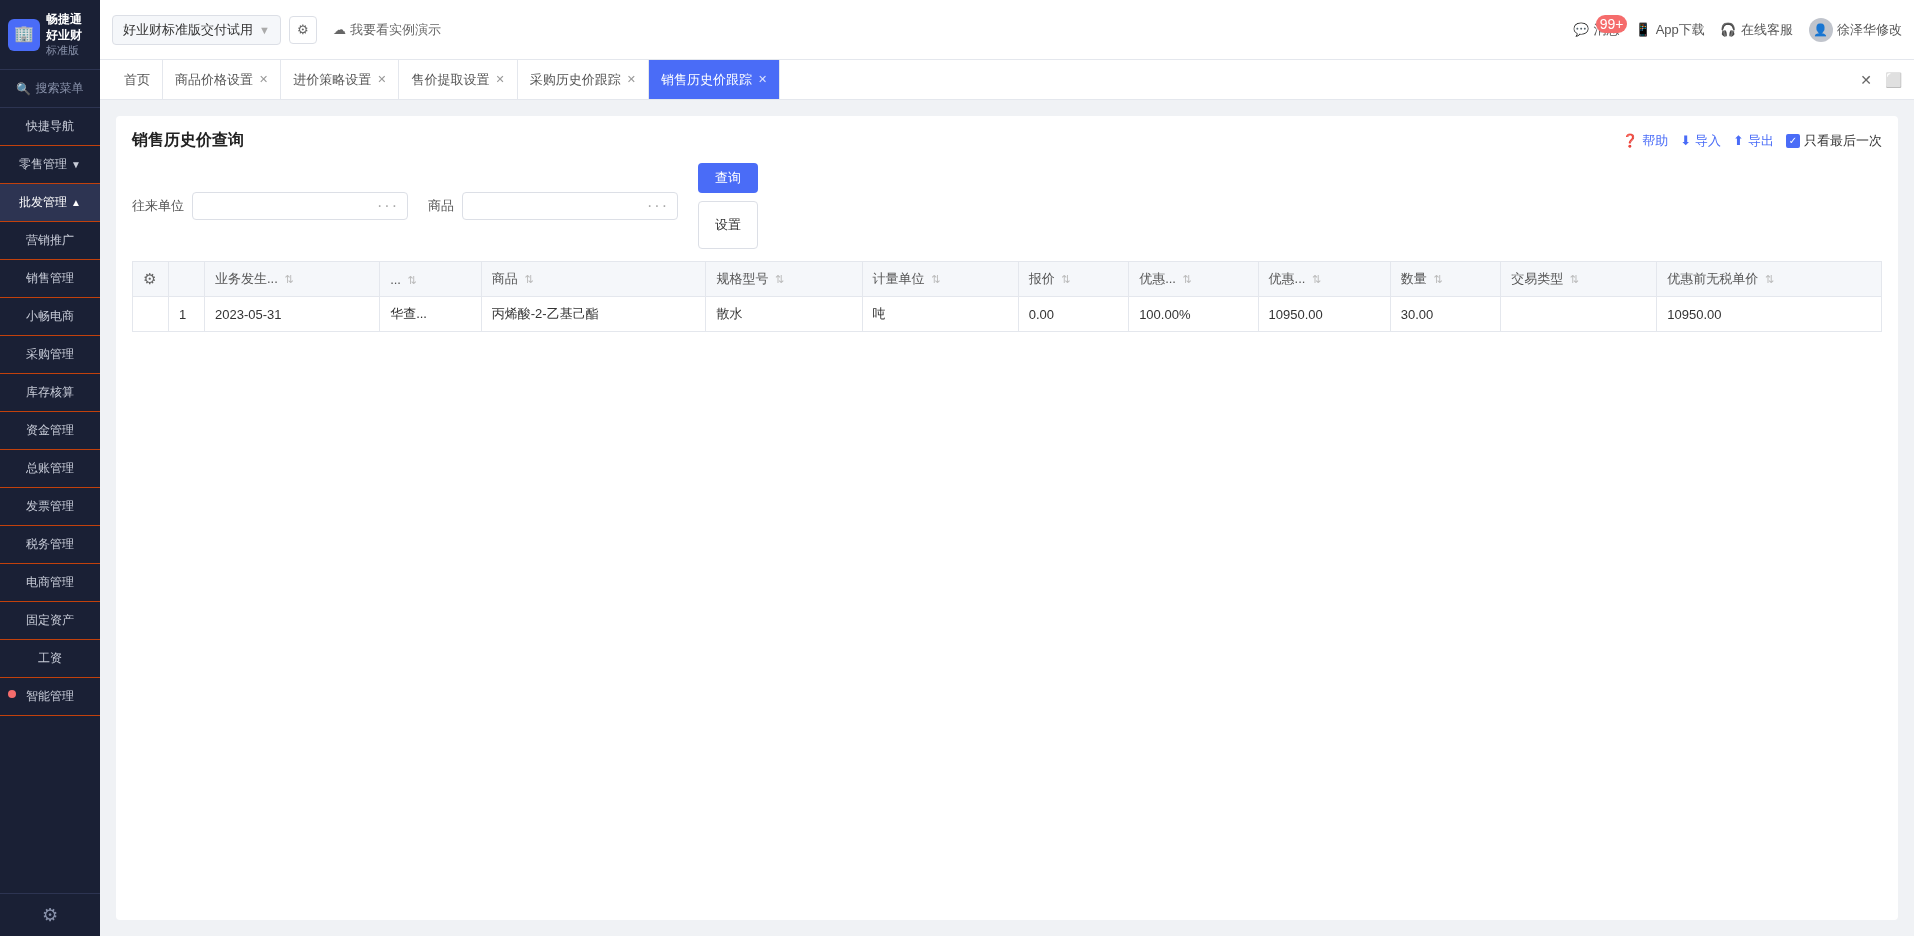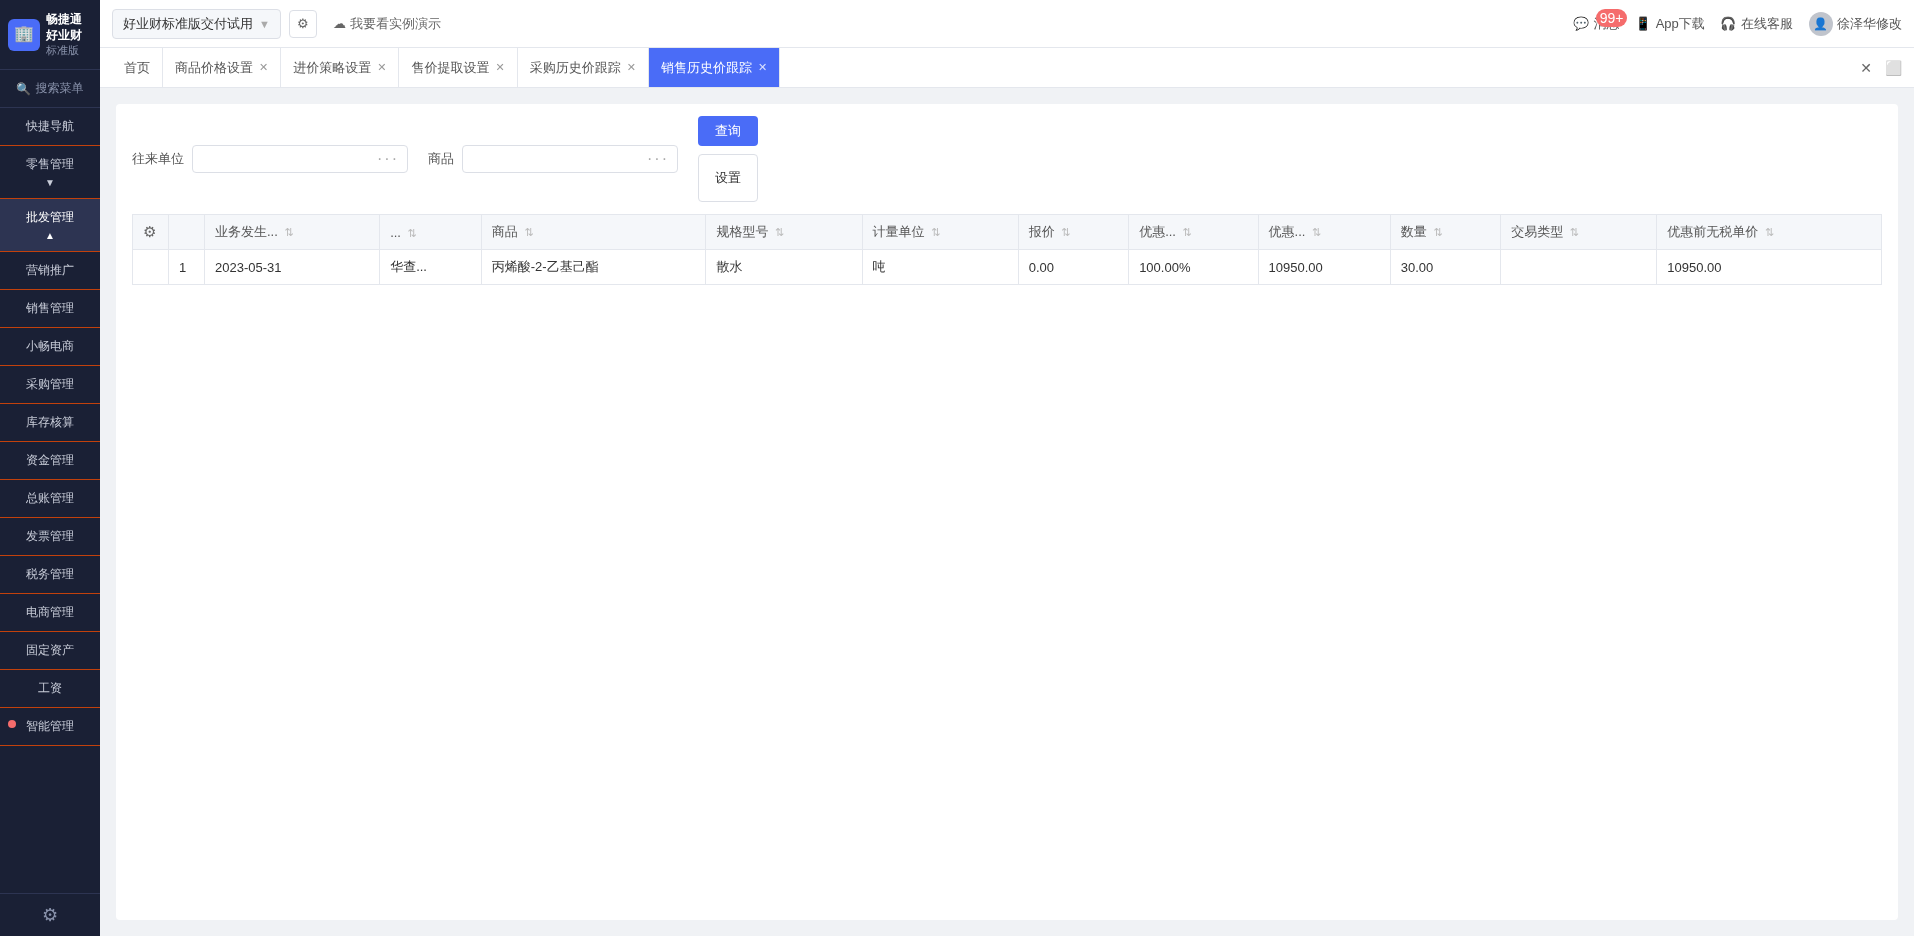--- a/index.html
+++ b/index.html
@@ -57,21 +57,21 @@
       color: #c8ccd8;
       transition: background 0.2s;
       border-bottom: 1px solid #c2410c;
       display: flex;
       align-items: center;
       justify-content: center;
       flex-direction: column;
       gap: 2px;
     }
     .sidebar-nav-item.active { background: #2d3452; color: #fff; }
-    .sidebar-nav-item.has-arrow { flex-direction: column; gap: 4px; justify-content: center; }
+    .sidebar-nav-item.has-arrow { flex-direction: row; gap: 4px; justify-content: center; }
     .sidebar-nav-item .dot { width: 8px; height: 8px; background: #f56c6c; border-radius: 50%; display: inline-block; }
     .sidebar-footer {
       margin-top: auto;
       padding: 10px 4px;
       text-align: center;
       cursor: pointer;
       color: #8891aa;
       font-size: 18px;
       border-top: 1px solid #2d3452;
     }
@@ -79,21 +79,21 @@
     
     .main {
       flex: 1;
       display: flex;
       flex-direction: column;
       overflow: hidden;
     }
 
     
     .topbar {
-      height: 48px;
+      height: 60px;
       background: #fff;
       border-bottom: 1px solid #e4e7ed;
       display: flex;
       align-items: center;
       padding: 0 12px;
       gap: 8px;
       flex-shrink: 0;
     }
     .topbar-dropdown {
       display: flex;
@@ -550,20 +550,41 @@
     </div>
     <div class="tabs-controls">
       <div class="tabs-ctrl-btn">✕</div>
       <div class="tabs-ctrl-btn">⬜</div>
     </div>
   </div>
 
   <div class="page-content">
     <div class="page-panel">
 
+      <div class="page-header">
+        <h1 class="page-title">销售历史价查询</h1>
+        <div class="page-actions">
+          <div class="page-action-btn">
+            <span>❓</span>
+            <span>帮助</span>
+          </div>
+          <div class="page-action-btn">
+            <span>⬇</span>
+            <span>导入</span>
+          </div>
+          <div class="page-action-btn">
+            <span>⬆</span>
+            <span>导出</span>
+          </div>
+          <div class="checkbox-item">
+            <div class="checkbox-box">✓</div>
+            <span>只看最后一次</span>
+          </div>
+        </div>
+      </div>
 
       <div class="filter-row">
 
         <div class="filter-group">
           <span class="filter-label">往来单位</span>
           <div class="filter-input-wrap">
             <input type="text" placeholder="" style="">
             <span class="filter-dots">···</span>
           </div>
         </div>

